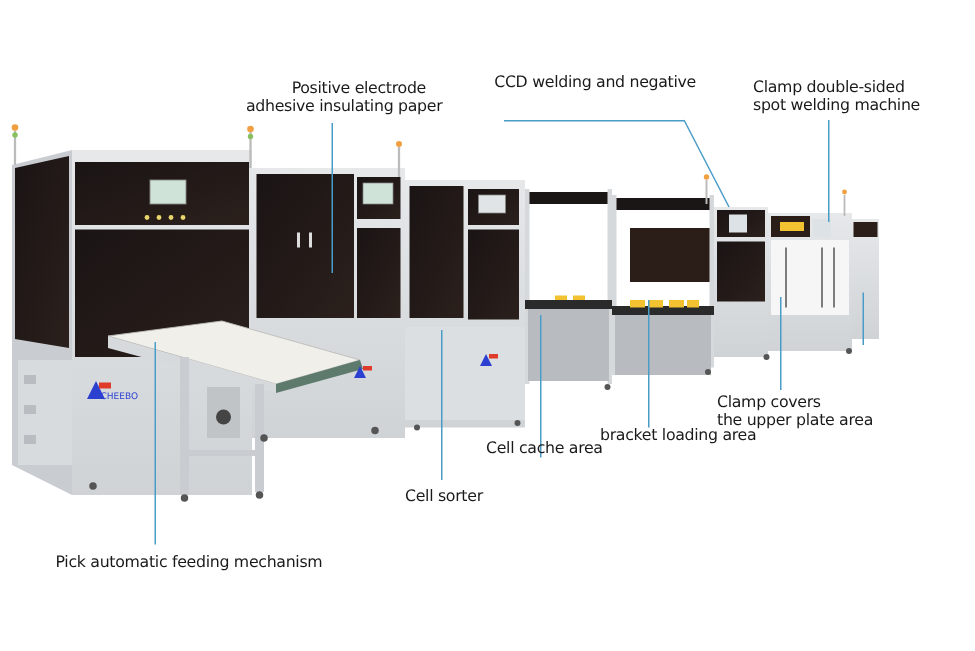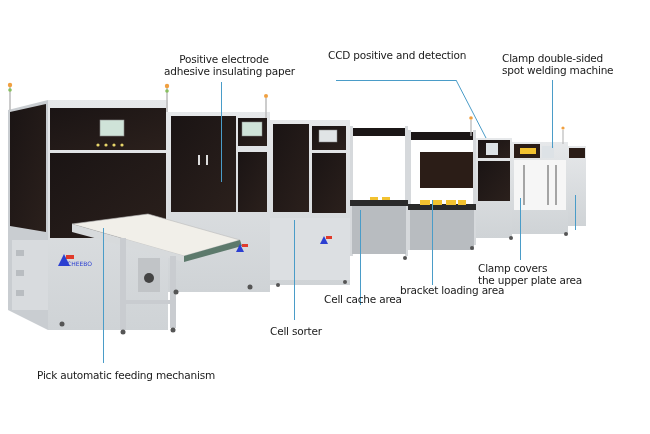--- a/index.html
+++ b/index.html
@@ -1,19 +1,19 @@
 <!DOCTYPE html>
 <html><head>
 <meta charset="utf-8">
 <style>
   html, body { margin:0; padding:0; background:#ffffff; }
   body { width:650px; height:434px; position:relative; overflow:hidden; font-family:"DejaVu Sans", sans-serif; }
   .stage { position:absolute; left:0; top:0; width:650px; height:434px; }
   .label { position:absolute; font-family:"DejaVu Sans", sans-serif; font-size:10.5px; line-height:12px; color:#1a1a1a; white-space:nowrap; letter-spacing:-0.2px; }
-  .label.center { text-align:center; }
+  .label.center { text-align:right; }
   .label.right { text-align:right; }
   .leader { position:absolute; background:#4a9cc8; }
   svg { position:absolute; left:0; top:0; }
 </style>
 </head>
 <body>
 
 <div class="stage">
 
   <svg width="650" height="434" viewBox="0 0 650 434">
@@ -180,21 +180,21 @@
   <div class="leader" style="left:432px; top:200px; width:1px; height:85px;"></div>
   <div class="leader" style="left:360px; top:210px; width:1px; height:95px;"></div>
   <div class="leader" style="left:294px; top:220px; width:1px; height:100px;"></div>
   <div class="leader" style="left:103px; top:228px; width:1px; height:135px;"></div>
 
   <div class="label center" style="left:164px; top:53px; width:120px;">
     <div>Positive electrode</div>
     <div>adhesive insulating paper</div>
   </div>
   <div class="label center" style="left:328px; top:49px; width:136px;">
-    <div>CCD positive and detection</div>
+    <div>CCD welding and negative</div>
   </div>
   <div class="label" style="left:502px; top:52px;">
     <div>Clamp double-sided</div>
     <div>spot welding machine</div>
   </div>
   <div class="label" style="left:478px; top:262px;">
     <div>Clamp covers</div>
     <div>the upper plate area</div>
   </div>
   <div class="label" style="left:400px; top:284px;">

